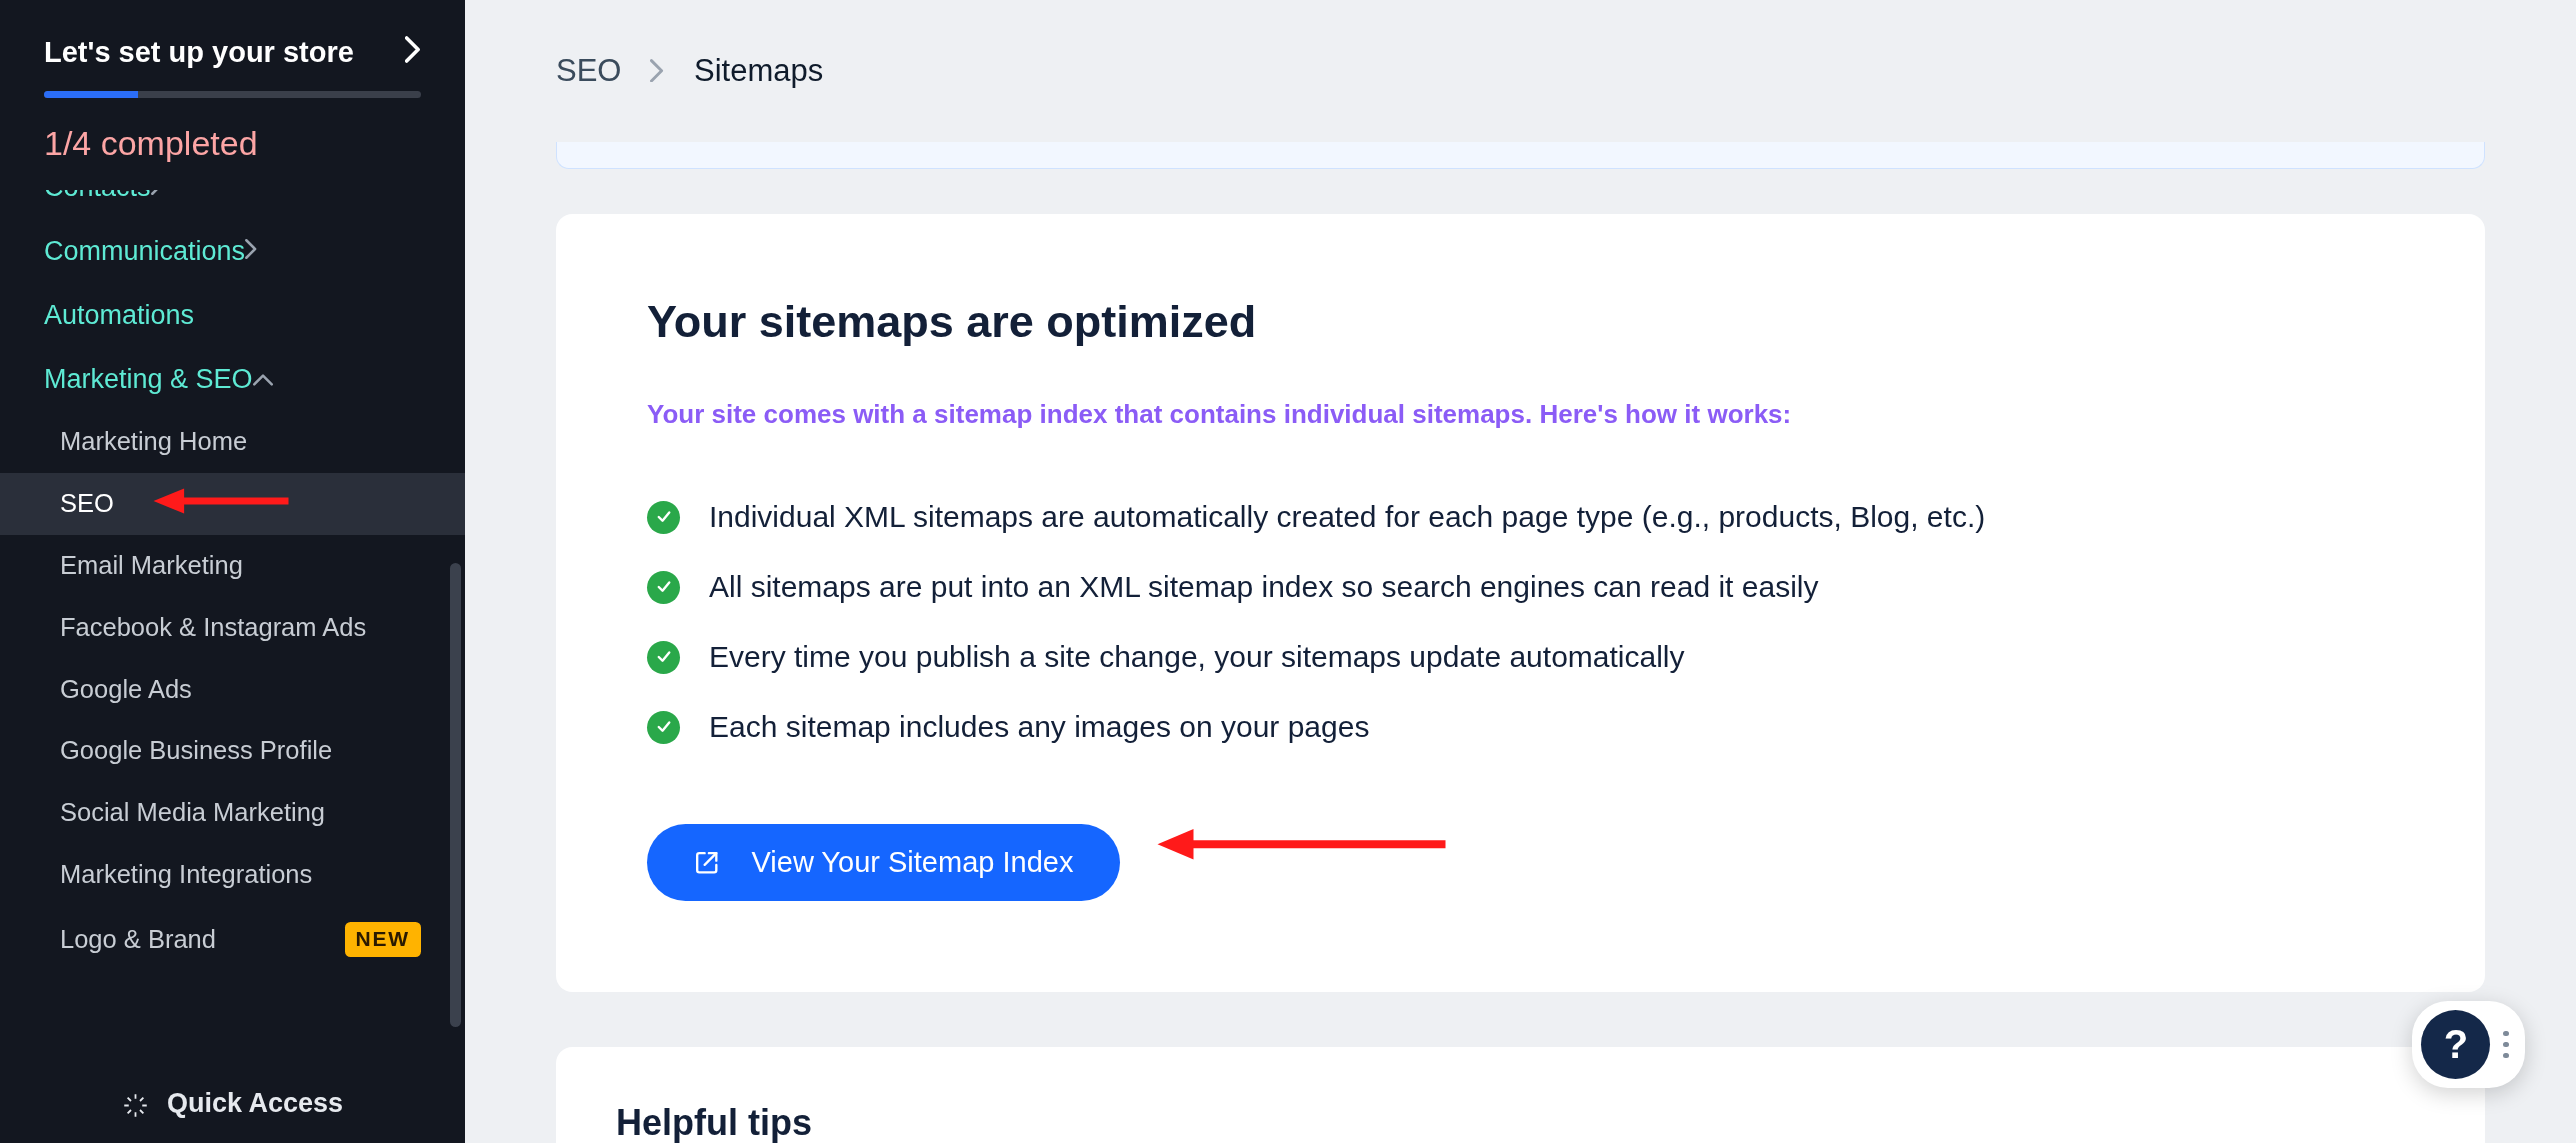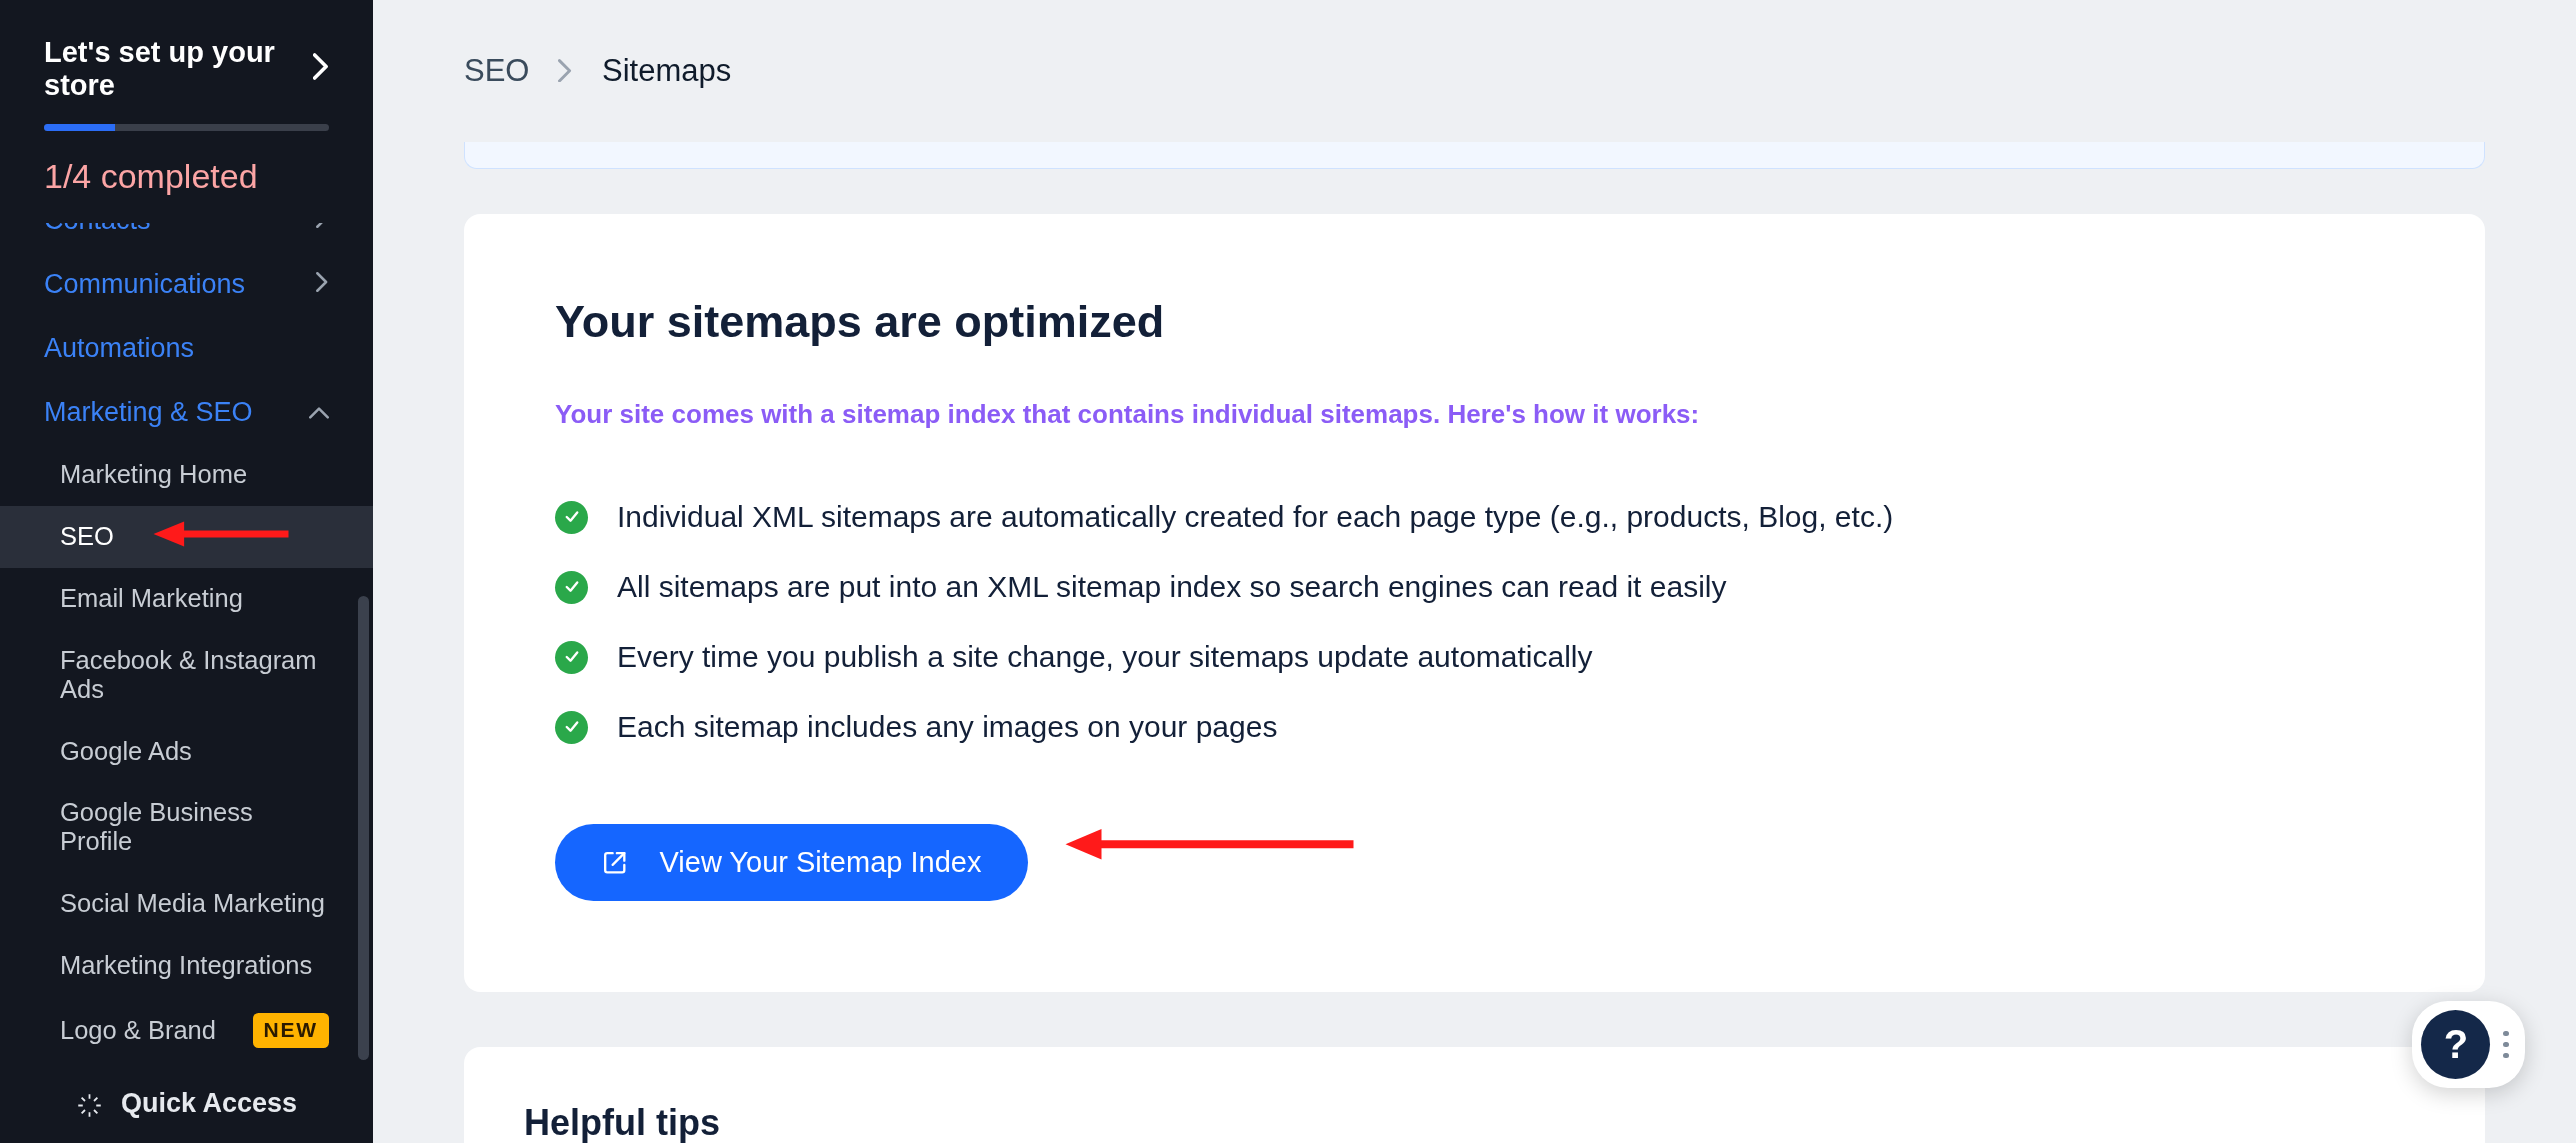--- a/index.html
+++ b/index.html
@@ -12,21 +12,21 @@
     height: 1143px;
     transform-origin: top left;
   }
   .app {
     display: flex;
     width: 100%;
     height: 100%;
   }
   
   .sidebar {
-    width: 373px;
+    width: 465px;
     background: #131720;
     color: #d7dbe0;
     display: flex;
     flex-direction: column;
     font-size: 27px;
     position: relative;
   }
   .setup-block {
     padding: 36px 44px 18px 44px;
   }
@@ -63,24 +63,23 @@
     overflow: hidden;
     position: relative;
     margin-top: 9px;
   }
   .nav-inner {
     padding-top: 0;
   }
   .nav-item {
     display: flex;
     align-items: center;
-    justify-content: space-between;
     padding: 16.4px 44px;
     font-size: 27px;
-    color: #3b82f6;
+    color: #5eead4;
     cursor: pointer;
   }
   .nav-item.truncated {
     padding-top: 0;
     opacity: 1;
     margin-top: -18px;
   }
   .nav-item .chev { color: #9aa3af; font-size: 22px; }
   .subnav {
     padding: 0;

